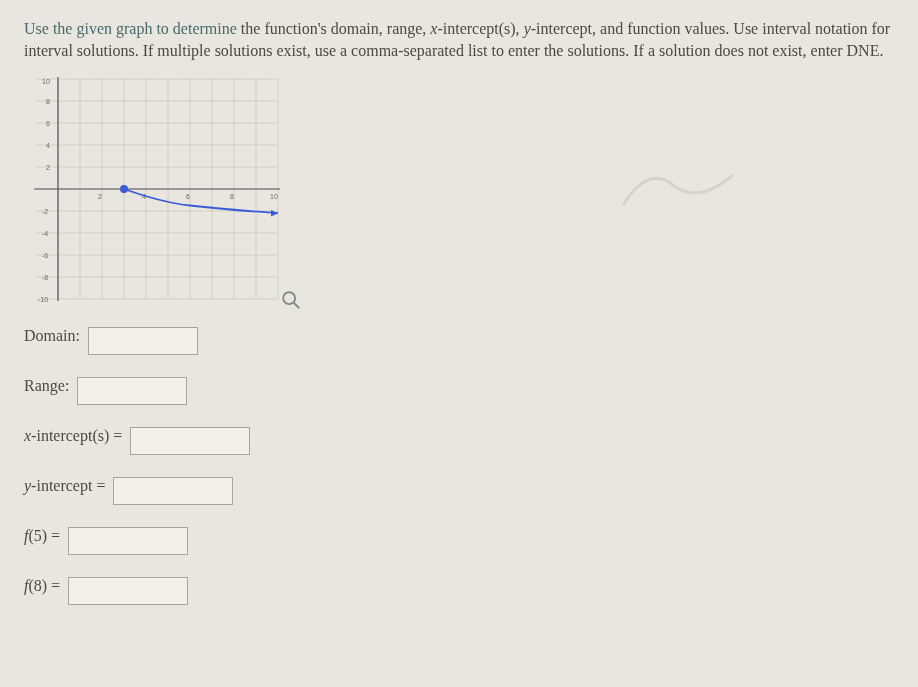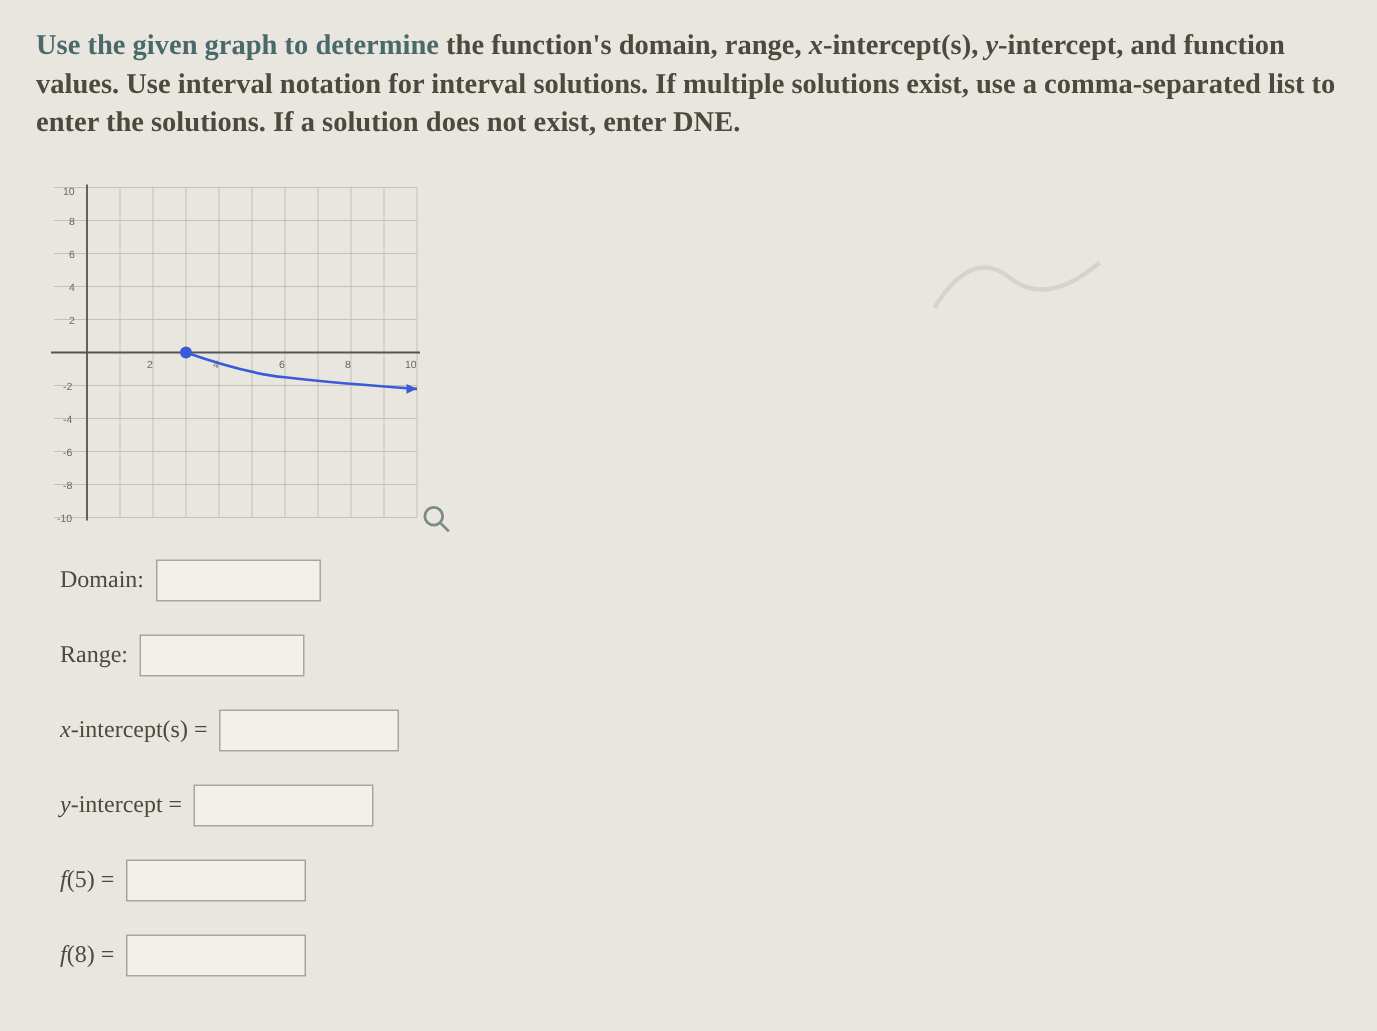--- a/index.html
+++ b/index.html
@@ -6,26 +6,25 @@
     body {
       font-family: Georgia, 'Times New Roman', serif;
       background: #e8e6de;
       padding: 18px 24px;
       width: 918px;
       height: 687px;
       color: #3a3a35;
       position: relative;
     }
     .instructions {
-      font-size: 19px;
+      font-size: 16px;
       line-height: 1.35;
       color: #4a4a3e;
-      margin-bottom: 20px;
+      margin-bottom: 8px;
       max-width: 880px;
-      font-weight: bold;
     }
     .instructions .hl {
       color: #4a6a6a;
     }
     .math-var { font-style: italic; font-family: 'Times New Roman', serif; }
     .graph-wrap {
       position: relative;
       width: 260px;
       height: 240px;
       margin-bottom: 18px;
@@ -36,23 +35,23 @@
     .magnify {
       position: absolute;
       right: -18px;
       bottom: -2px;
       width: 22px;
       height: 22px;
       color: #7a8a8a;
     }
     .answer-row {
       display: flex;
-      align-items: center;
+      align-items: flex-start;
       gap: 8px;
-      margin: 14px 0 22px 16px;
+      margin: 14px 0 22px 0;
       color: #4a4a3e;
       font-size: 16px;
     }
     .answer-row .label {
       white-space: nowrap;
     }
     .answer-input {
       background: #f2f0e8;
       border: 1px solid #a8a59a;
       height: 28px;

